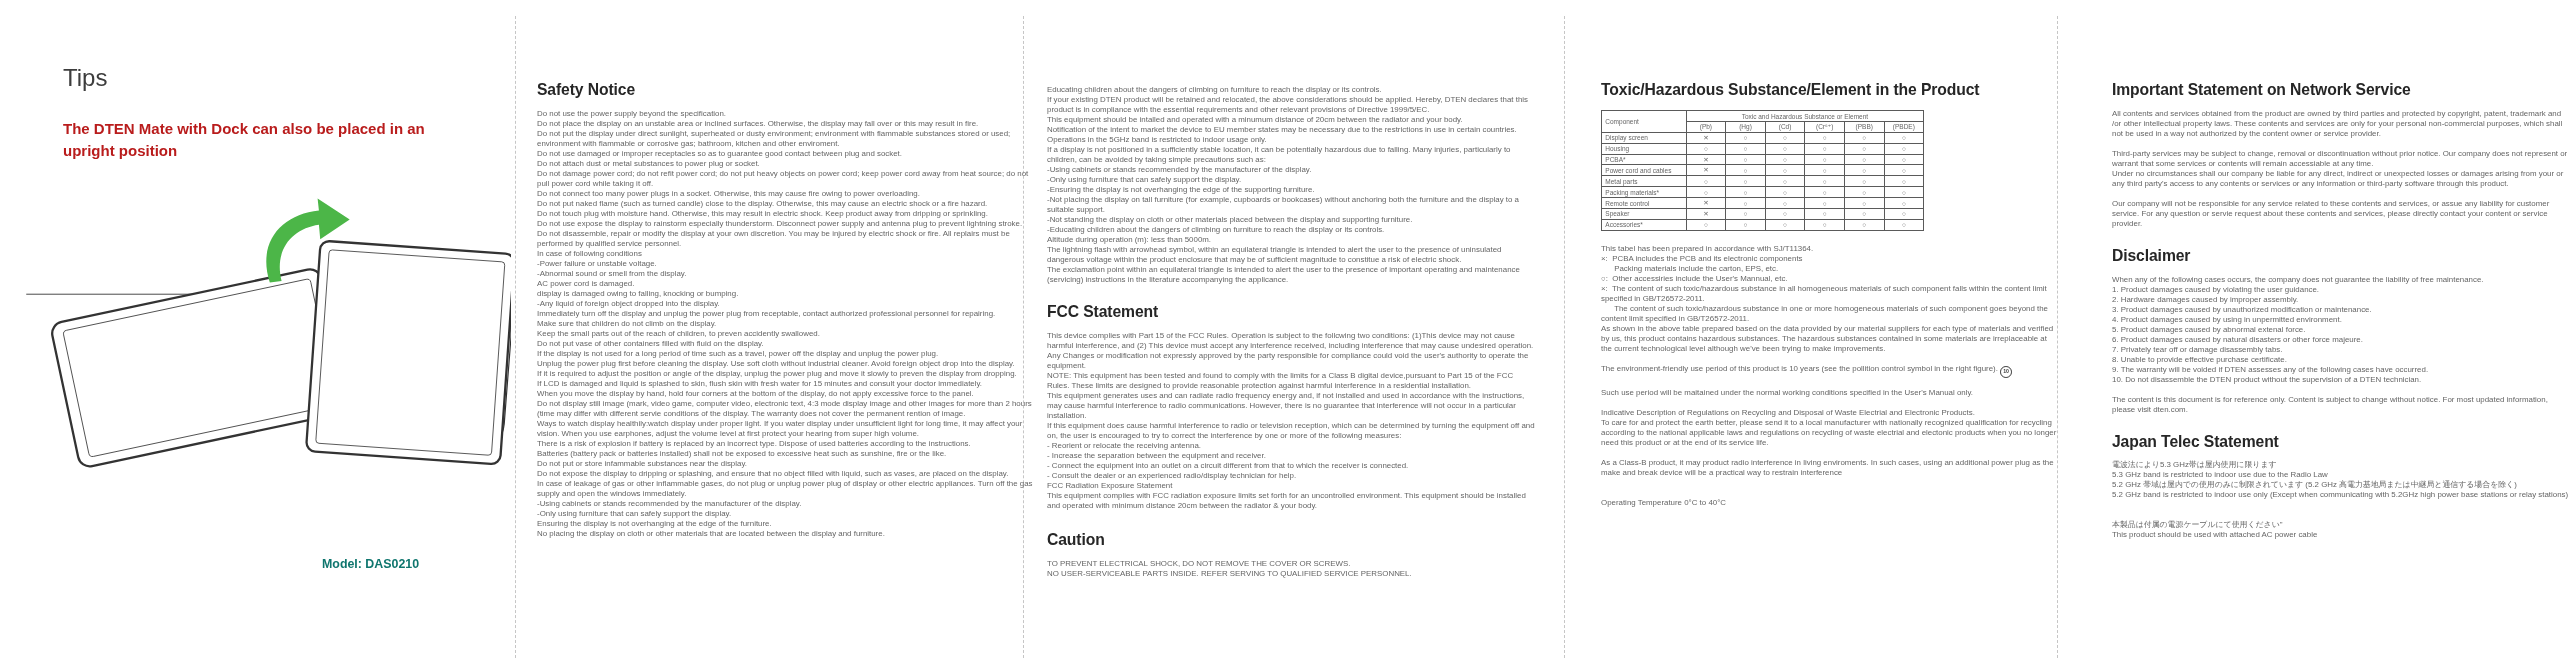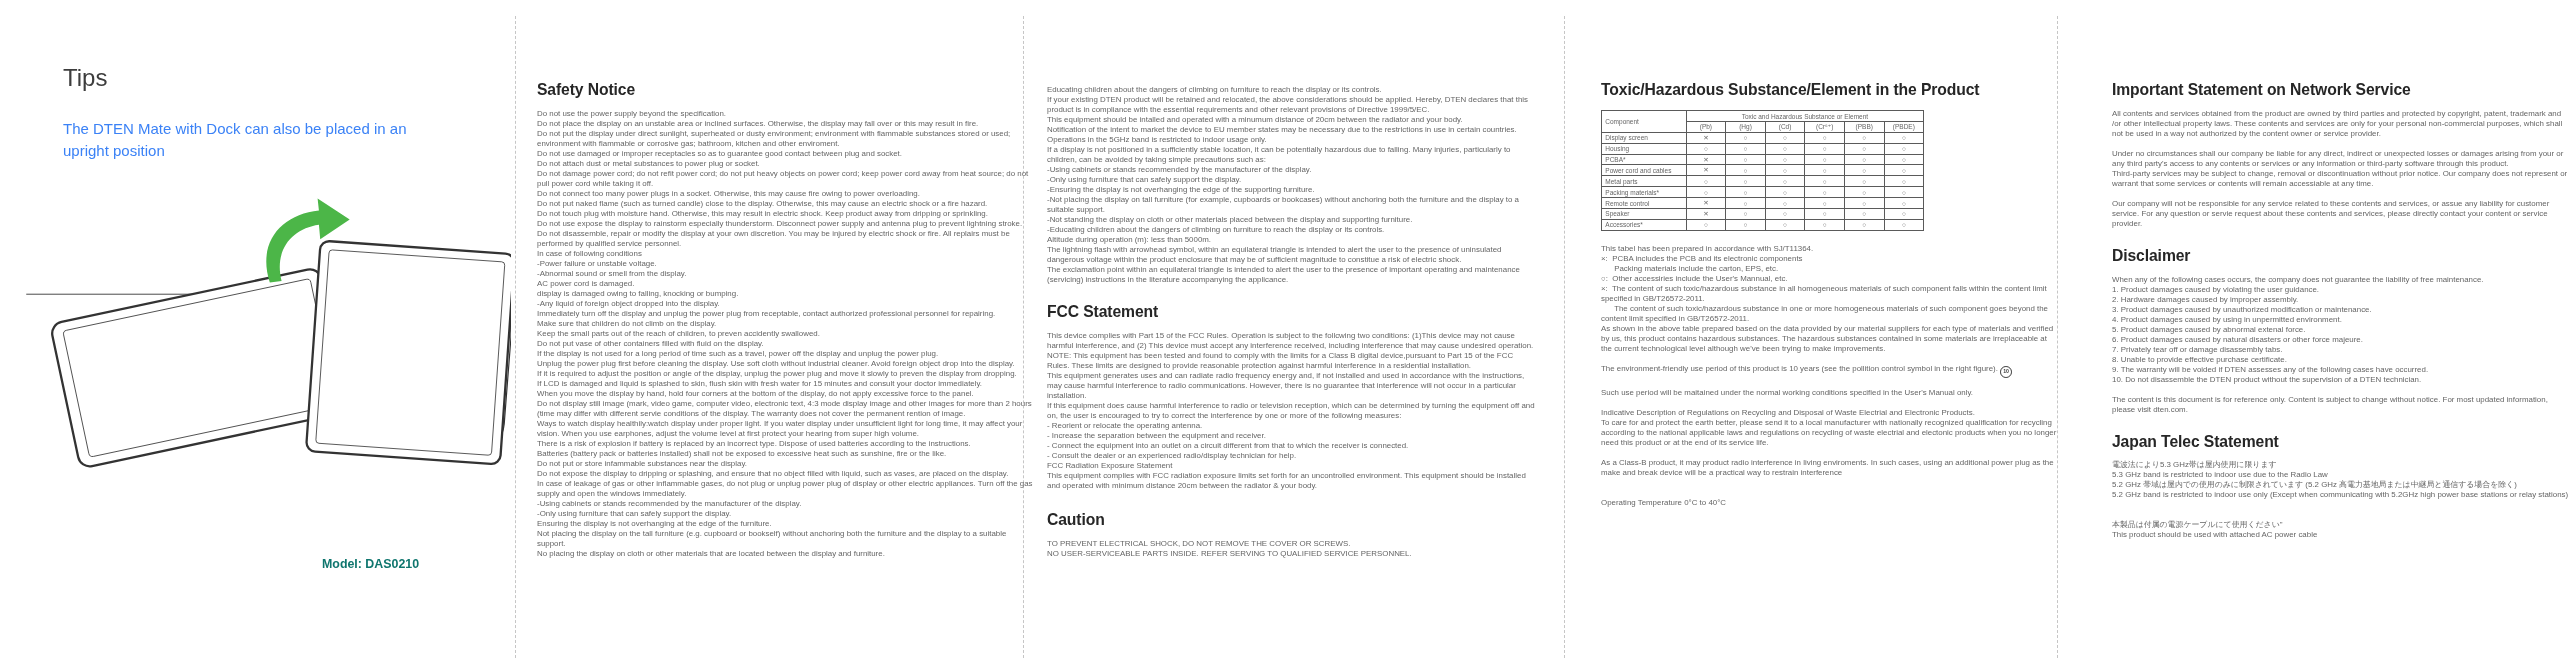--- a/index.html
+++ b/index.html
@@ -9,21 +9,21 @@
     -webkit-font-smoothing:antialiased;
   }
   .divider{position:absolute;top:15.7px;bottom:11.8px;width:0;border-left:0.7px dashed #c6c6c6;}
   .col{position:absolute;top:36px;margin-top:44px;}
   .section-title{font-size:15.7px;font-weight:700;color:#262626;margin:0 0 9.2px 0;letter-spacing:-0.1px;line-height:19.6px;}
   .para{font-size:7.9px;line-height:10px;color:#656565;min-height:10px;white-space:pre-wrap;}
   .mt26{margin-top:17px;}
   .mt30{margin-top:19.6px;}
   
   .tips-title{position:absolute;left:63px;top:63px;font-size:24px;font-weight:400;color:#3d3d3d;margin:0;line-height:29px;}
-  .tips-subtitle{position:absolute;left:63px;top:118px;width:386px;font-size:15px;color:#3b82f6;line-height:22px;font-weight:400;}
+  .tips-subtitle{position:absolute;left:63px;top:118px;width:386px;font-size:15px;color:#b91c1c;line-height:22px;font-weight:700;}
   .model-label{position:absolute;left:322px;top:557px;font-size:12.4px;color:#0f766e;font-weight:bold;}
   .illustration{position:absolute;left:26px;top:196px;width:485px;height:275px;}
   
   .toxic-table{border-collapse:collapse;margin:10.5px 0 13px 0;table-layout:fixed;}
   .toxic-table td{border:0.7px solid #5a5a5a;font-size:6.5px;color:#666;padding:0.7px 3.3px;text-align:center;height:8.5px;width:32px;overflow:hidden;}
   .toxic-table td.comp{width:77px;text-align:left;}
   .efup{display:block;}
   .efup-icon{display:inline-flex;width:9.8px;height:9.8px;border:1px solid #3a3a3a;border-radius:50%;
     align-items:center;justify-content:center;font-size:5.2px;font-weight:bold;color:#3a3a3a;
     vertical-align:-2.6px;line-height:1;}
@@ -94,21 +94,20 @@
       <div class="para">Do not display still image (mark, video game, computer video, electronic text, 4:3 mode display image and other images for more than 2 hours (time may differ with different servie conditions of the display. The warranty does not cover the permanent rention of image.</div>
       <div class="para">Ways to watch display healthily:watch display under proper light. If you water display under unsufficient light for long time, it may affect your vision. When you use earphones, adjust the volume level at first protect your hearing from super high volume.</div>
       <div class="para">There is a risk of explosion if battery is replaced by an incorrect type. Dispose of used batteries according to the instructions.</div>
       <div class="para">Batteries (battery pack or batteries installed) shall not be exposed to excessive heat such as sunshine, fire or the like.</div>
       <div class="para">Do not put or store infammable substances near the display.</div>
       <div class="para">Do not expose the display to dripping or splashing, and ensure that no object filled with liquid, such as vases, are placed on the display.</div>
       <div class="para">In case of leakage of gas or other inflammable gases, do not plug or unplug power plug of display or other electric appliances. Turn off the gas supply and open the windows immediately.</div>
       <div class="para">-Using cabinets or stands recommended by the manufacturer of the display.</div>
       <div class="para">-Only using furniture that can safely support the display.</div>
       <div class="para">Ensuring the display is not overhanging at the edge of the furniture.</div>
-      <div class="para">Not placing the display on the tall furniture (e.g. cupboard or bookself) without anchoring both the furniture and the display to a suitable support.</div>
       <div class="para">No placing the display on cloth or other materials that are located between the display and furniture.</div>
     </div>
 </div>
 
 <div class="col" style="left:1047px;width:490px;top:41px">
   <div>
       <div class="para">Educating children about the dangers of climbing on furniture to reach the display or its controls.</div>
       <div class="para">If your existing DTEN product will be retained and relocated, the above considerations should be applied. Hereby, DTEN declares that this product is in compliance with the essential requirements and other relevant provisions of Directive 1999/5/EC.</div>
       <div class="para">This equipment should be intalled and operated with a minumum distance of 20cm between the radiator and your body.</div>
       <div class="para">Notification of the intent to market the device to EU member states may be necessary due to the restrictions in use in certain countries.</div>
@@ -120,24 +119,25 @@
       <div class="para">-Not placing the display on tall furniture (for example, cupboards or bookcases) without anchoring both the furniture and the display to a suitable support.</div>
       <div class="para">-Not standing the display on cloth or other materials placed between the display and supporting furniture.</div>
       <div class="para">-Educating children about the dangers of climbing on furniture to reach the display or its controls.</div>
       <div class="para">Altitude during operation (m): less than 5000m.</div>
       <div class="para">The lightning flash with arrowhead symbol, within an equilateral triangle is intended to alert the user to the presence of uninsulated dangerous voltage within the product enclosure that may be of sufficient magnitude to constitue a risk of electric shock.</div>
       <div class="para">The exclamation point within an equilateral triangle is intended to alert the user to the presence of important operating and maintenance (servicing) instructions in the literature accompanying the applicance.</div>
     </div>
   <h2 class="section-title mt26">FCC Statement</h2>
   <div>
       <div class="para">This device complies with Part 15 of the FCC Rules. Operation is subject to the follcwing two conditions: (1)This device may not cause harmful interference, and (2) This device must accept any interference received, including interference that may cause undesired operation.</div>
+      <div class="para">Any Changes or modification not expressly approved by the party responsible for compliance could void the user's authority to operate the equipment.</div>
       <div class="para">NOTE: This equipment has been tested and found to comply with the limits for a Class B digital device,pursuant to Part 15 of the FCC Rules. These limits are designed to provide reasonable protection against harmful interference in a residential installation.</div>
       <div class="para">This equipment generates uses and can radiate radio frequency energy and, if not installed and used in accordance with the instructions, may cause harmful interference to radio communications. However, there is no guarantee that interference will not occur in a particular installation.</div>
       <div class="para">If this equipment does cause harmful interference to radio or television reception, which can be determined by turning the equipment off and on, the user is encouraged to try to correct the interference by one or more of the following measures:</div>
-      <div class="para">- Reorient or relocate the operating antenna.</div>
+      <div class="para">- Reorient or relocate the receiving antenna.</div>
       <div class="para">- Increase the separation between the equipment and receiver.</div>
       <div class="para">- Connect the equipment into an outlet on a circuit different from that to which the receiver is connected.</div>
       <div class="para">- Consult the dealer or an experienced radio/display technician for help.</div>
       <div class="para">FCC Radiation Exposure Statement</div>
       <div class="para">This equipment complies with FCC radiation exposure limits set forth for an uncontrolled environment. This equipment should be installed and operated with minimum distance 20cm between the radiator &amp; your body.</div>
     </div>
   <h2 class="section-title mt30">Caution</h2>
   <div>
       <div class="para">TO PREVENT ELECTRICAL SHOCK, DO NOT REMOVE THE COVER OR SCREWS.</div>
       <div class="para">NO USER-SERVICEABLE PARTS INSIDE. REFER SERVING TO QUALIFIED SERVICE PERSONNEL.</div>
@@ -268,22 +268,22 @@
       <div class="para"></div>
       <div class="para">Operating Temperature 0°C to 40°C</div>
     </div>
 </div>
 
 <div class="col" style="left:2112px;width:458px">
   <h2 class="section-title">Important Statement on Network Service</h2>
   <div>
       <div class="para">All contents and services obtained from the product are owned by third parties and protected by copyright, patent, trademark and /or other intellectual property laws. These contents and services are only for your personal non-commercial purposes, which shall not be used in a way not authorized by the content owner or service provider.</div>
       <div class="para"></div>
+      <div class="para">Third-party services may be subject to change, removal or discontinuation without prior notice. Our company does not represent or warrant that some services or contents will remain accessiable at any time.</div>
       <div class="para">Under no circumstances shall our company be liable for any direct, indirect or unexpected losses or damages arising from your or any third party's access to any contents or services or any information or third-party software through this product.</div>
-      <div class="para">Third-party services may be subject to change, removal or discontinuation without prior notice. Our company does not represent or warrant that some services or contents will remain accessiable at any time.</div>
       <div class="para"></div>
       <div class="para">Our company will not be responsible for any service related to these contents and services, or assue any liability for customer service. For any question or servie request about these contents and services, please directly contact your content or service provider.</div>
     </div>
   <h2 class="section-title mt26">Disclaimer</h2>
   <div>
       <div class="para">When any of the following cases occurs, the company does not guarantee the liability of free maintenance.</div>
       <div class="para">1. Product damages caused by violating the user guidance.</div>
       <div class="para">2. Hardware damages caused by improper assembly.</div>
       <div class="para">3. Product damages caused by unauthorized modification or maintenance.</div>
       <div class="para">4. Product damages caused by using in unpermitted environment.</div>

